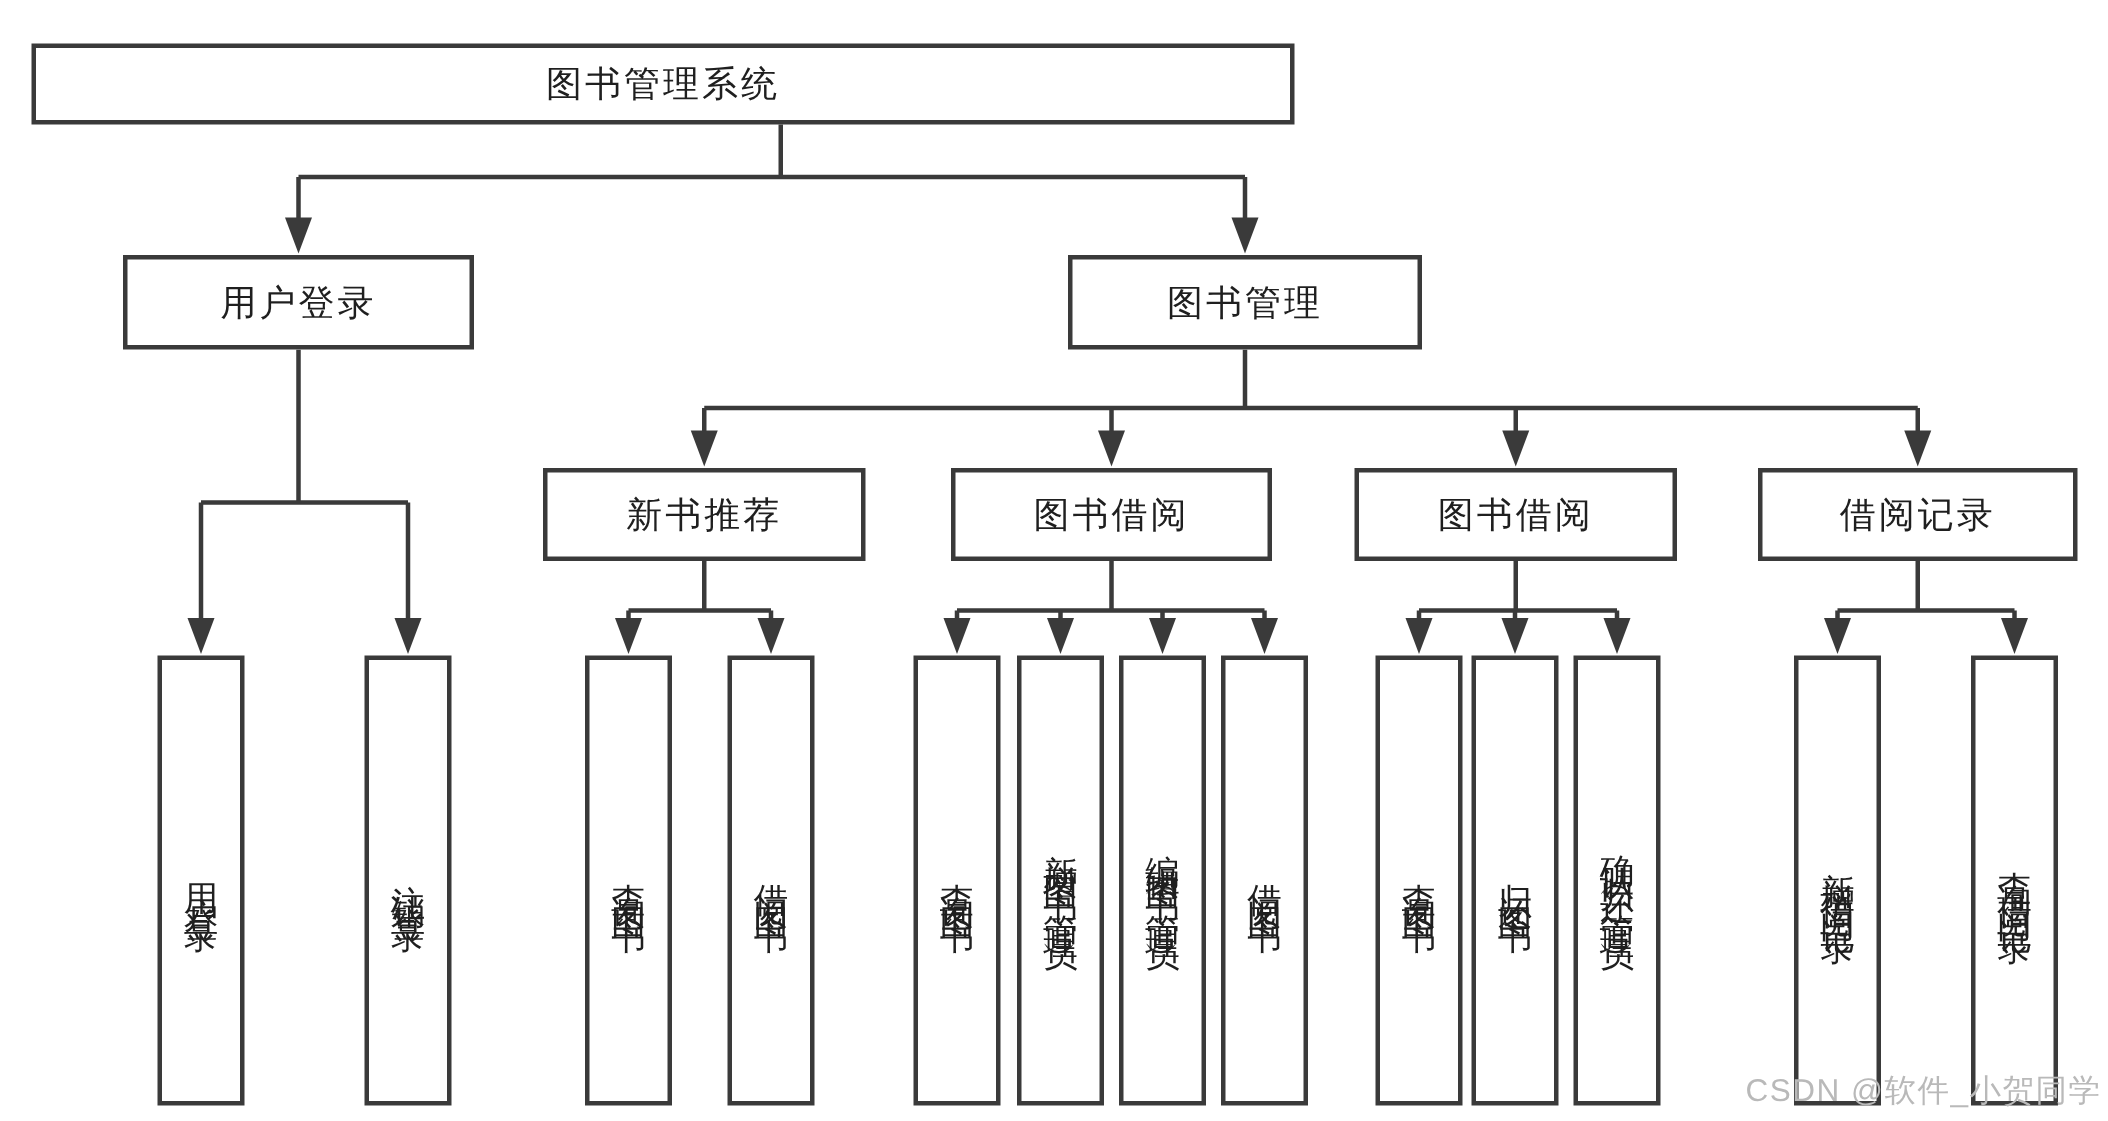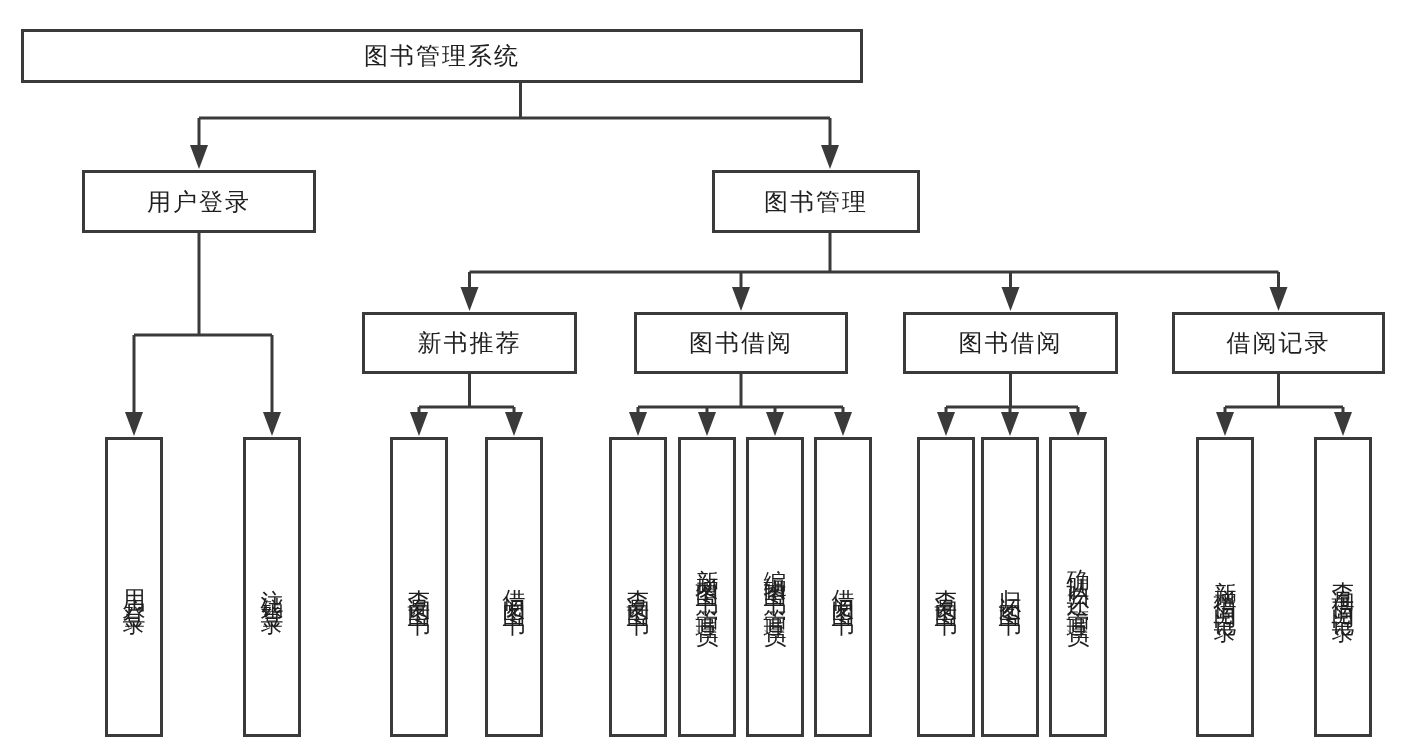--- a/index.html
+++ b/index.html
@@ -100,21 +100,21 @@
     </g>
   </svg>
 
   <div class="node h" style="left:21px; top:13px; width:842px; height:54px;margin-top:16px;">
     <span>图书管理系统</span>
   </div>
 
   <div class="node h" style="left:82px; top:170px; width:234px; height:63px;">
     <span>用户登录</span>
   </div>
-  <div class="node h" style="left:712px; top:170px; width:208px; height:63px;">
+  <div class="node h" style="left:712px; top:170px; width:236px; height:63px;">
     <span>图书管理</span>
   </div>
 
   <div class="node h" style="left:362px; top:312px; width:215px; height:62px;">
     <span>新书推荐</span>
   </div>
   <div class="node h" style="left:634px; top:312px; width:214px; height:62px;">
     <span>图书借阅</span>
   </div>
   <div class="node h" style="left:903px; top:312px; width:215px; height:62px;">
@@ -161,14 +161,15 @@
     <span>确认归还（管理员）</span>
   </div>
 
   <div class="node v" style="left:1196px; top:437px; width:58px; height:300px;">
     <span>新增借阅记录</span>
   </div>
   <div class="node v" style="left:1314px; top:437px; width:58px; height:300px;">
     <span>查询借阅记录</span>
   </div>
 
+  <div class="watermark">CSDN @软件_小贺同学</div>
 
 </div>
 
 </body></html>

